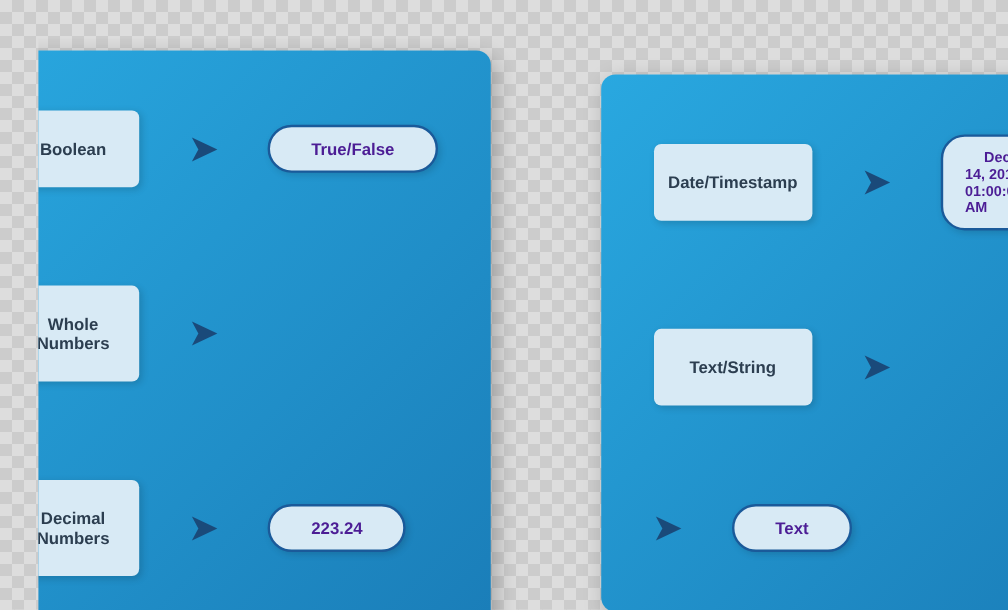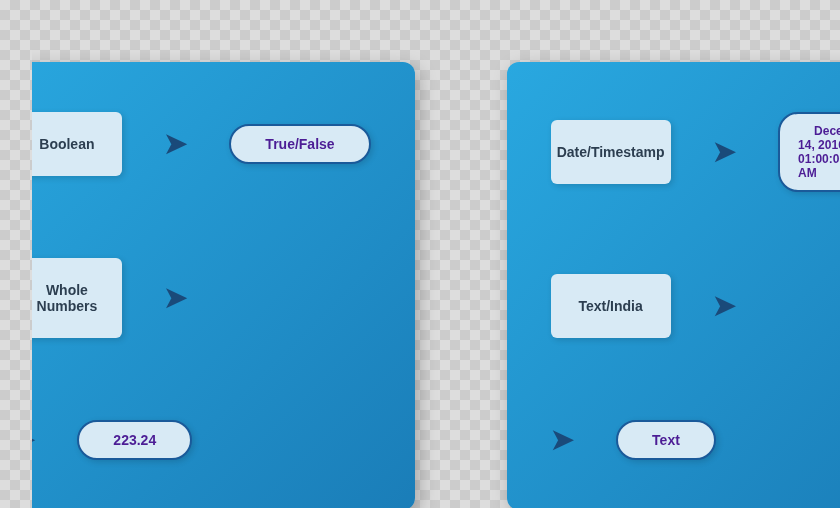--- a/index.html
+++ b/index.html
@@ -48,21 +48,21 @@
       justify-content: center;
       text-align: center;
       font-size: 14px;
       font-weight: 600;
       color: #2c3e50;
       padding: 8px;
       box-shadow: 2px 2px 6px rgba(0,0,0,0.15);
     }
 
     .label-box.wide {
-      width: 120px;
+      width: 132px;
     }
 
     .arrow {
       color: #1a4a7a;
       font-size: 28px;
       font-weight: 900;
       line-height: 1;
       display: flex;
       align-items: center;
     }
@@ -123,20 +123,23 @@
     </div>
 
     <div class="row">
       <div class="label-box">
         <span>Whole Numbers</span>
       </div>
       <div class="arrow">➤</div>
     </div>
 
     <div class="row">
+      <div class="label-box">
+        <span>Decimal Numbers</span>
+      </div>
       <div class="arrow">➤</div>
       <div class="value-box narrow">
         <span>223.24</span>
       </div>
     </div>
   </div>
 
   <div class="panel">
 
     <div class="row">
@@ -144,21 +147,21 @@
         <span>Date/Timestamp</span>
       </div>
       <div class="arrow">➤</div>
       <div class="value-box timestamp">
         <span>December 14, 2016 01:00:00 AM</span>
       </div>
     </div>
 
     <div class="row">
       <div class="label-box wide">
-        <span>Text/India</span>
+        <span>Text/String</span>
       </div>
       <div class="arrow">➤</div>
     </div>
 
     <div class="row">
       <div class="arrow">➤</div>
       <div class="value-box narrow">
         <span>Text</span>
       </div>
     </div>

